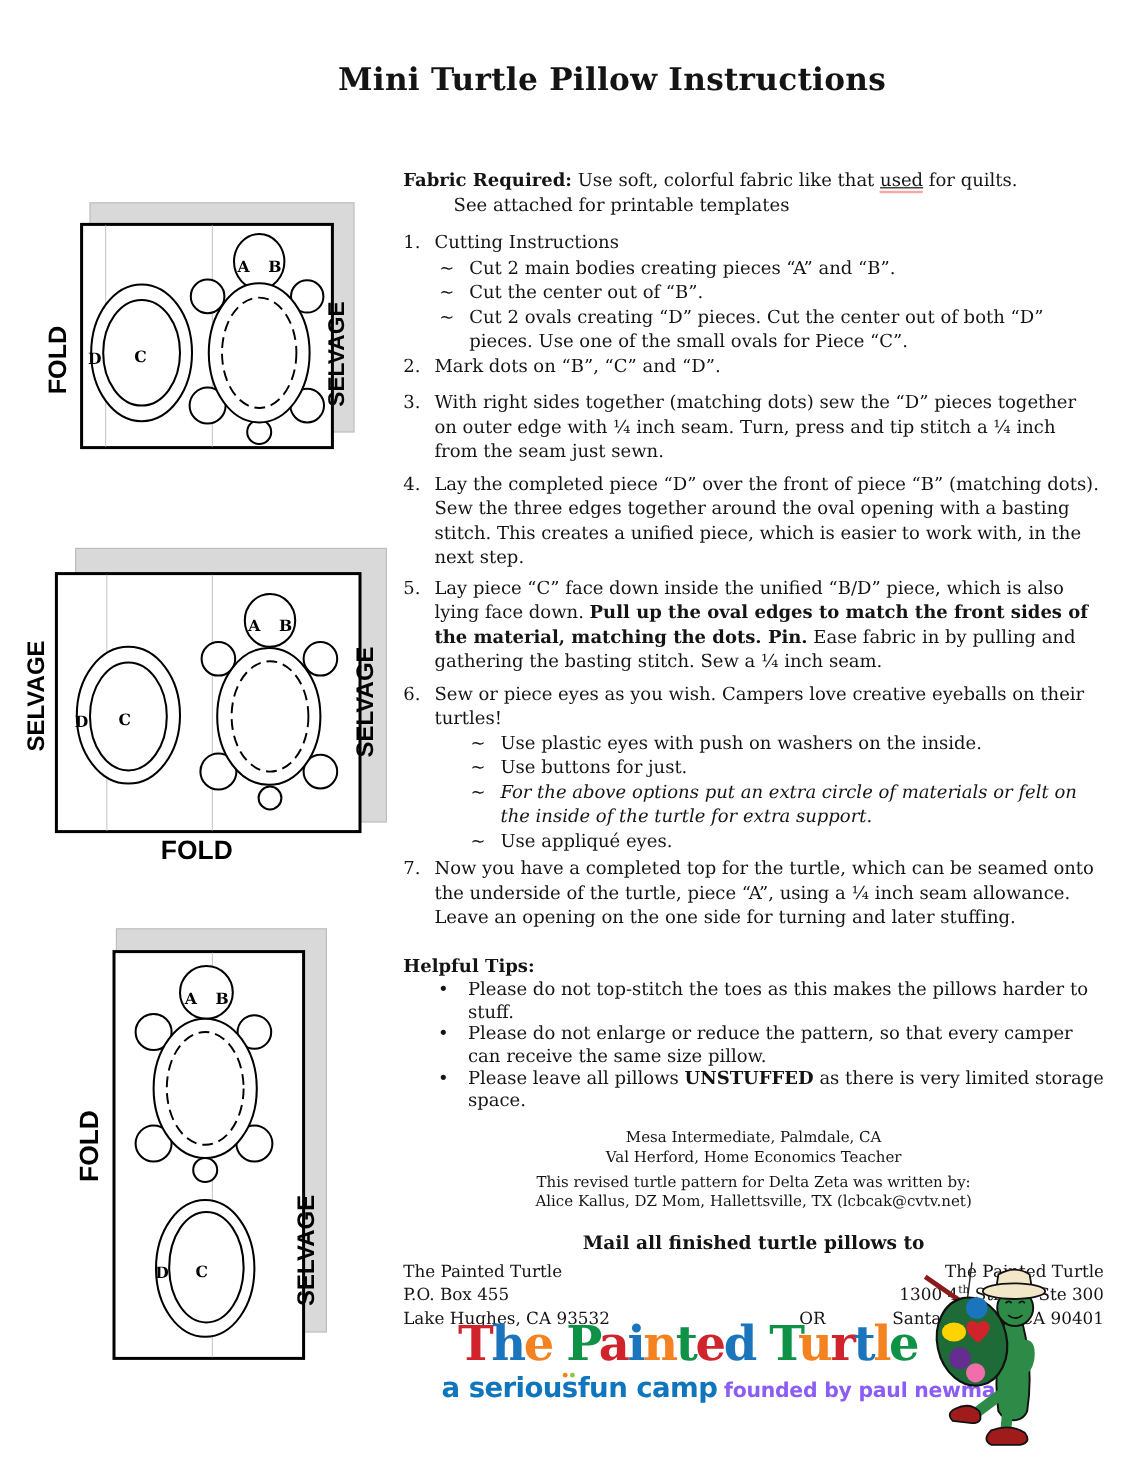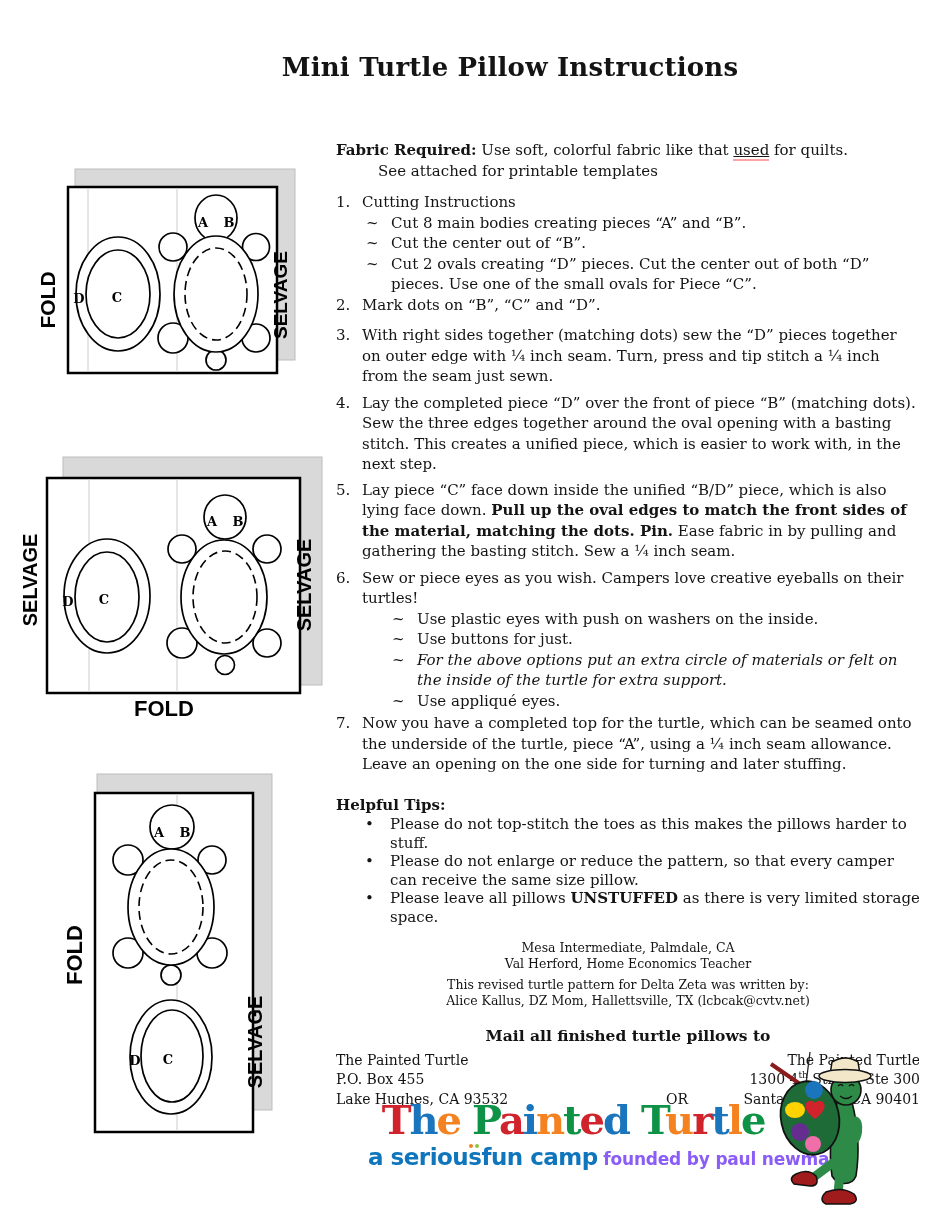--- a/index.html
+++ b/index.html
@@ -153,21 +153,21 @@
     <div class="fabric-line2">See attached for printable templates</div>
 
     <div class="list">
 
       <div class="li">
         <span class="num">1.</span>
         <span class="body">Cutting Instructions</span>
       </div>
       <div class="sub">
         <span class="marker">~</span>
-        <span class="body">Cut 8 main bodies creating pieces “A” and “B”.</span>
+        <span class="body">Cut 2 main bodies creating pieces “A” and “B”.</span>
       </div>
       <div class="sub">
         <span class="marker">~</span>
         <span class="body">Cut the center out of “B”.</span>
       </div>
       <div class="sub">
         <span class="marker">~</span>
         <span class="body">Cut 2 ovals creating “D” pieces. Cut the center out of both “D” pieces. Use one of the small ovals for Piece “C”.</span>
       </div>
 

